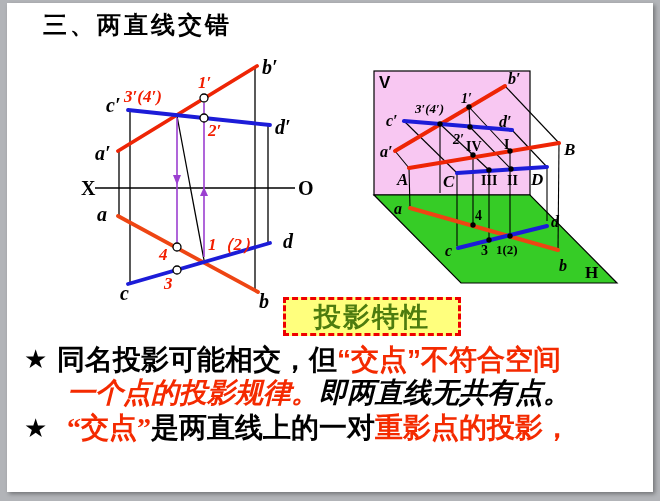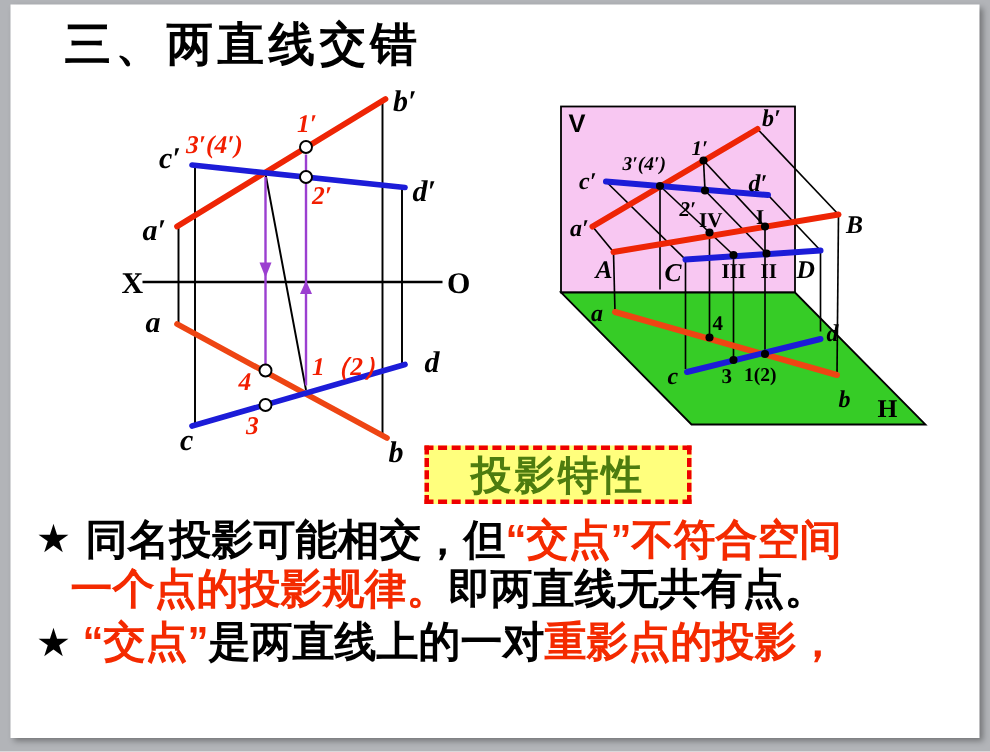--- a/index.html
+++ b/index.html
@@ -9,21 +9,21 @@
     font-family:"Liberation Sans",sans-serif;
     position:relative;
   }
   .page{
     position:absolute;left:7px;top:3px;width:646px;height:489px;
     background:#ffffff;
     box-shadow:2px 2px 4px rgba(0,0,0,.35);
   }
   .page-title{
     position:absolute;left:36px;top:6px;
-    font-size:31px;font-weight:bold;color:#000;
+    font-size:24px;font-weight:bold;color:#000;
     letter-spacing:3px;white-space:nowrap;
   }
   svg{position:absolute;}
   #svg2d{left:55px;top:50px;}
   #svg3d{left:353px;top:62px;}
   
   .lbl{font-family:"Liberation Serif",serif;font-weight:bold;font-style:italic;font-size:20px;fill:#000;}
   .lbl-up{font-family:"Liberation Serif",serif;font-weight:bold;font-style:normal;font-size:20px;fill:#000;}
   .lbl-red{font-family:"Liberation Serif",serif;font-weight:bold;font-style:italic;font-size:17px;fill:#f21e00;}
   .s17{font-size:17px;} .s16{font-size:16px;} .s14{font-size:14px;} .s13{font-size:13px;}
@@ -36,22 +36,22 @@
   }
   .proj-box span{
     font-size:27px;font-weight:bold;color:#4d7c0f;letter-spacing:2px;white-space:nowrap;
   }
   
   .star{position:absolute;font-size:26px;color:#000;left:17px;}
   .star1{top:341px;} .star2{top:410px;}
   .tline{position:absolute;font-size:28px;font-weight:bold;white-space:nowrap;color:#000;letter-spacing:0px;}
   .t-red{color:#f42a00;}
   .l1{left:50px;top:338px;}
-  .l2{left:40px;top:371px;}
-  .l3{left:48px;top:406px;}
+  .l2{left:60px;top:371px;font-style:italic;}
+  .l3{left:60px;top:406px;font-family:Liberation Serif, serif;}
   .l4{left:44px;top:439px;}
 </style>
 </head>
 <body>
 
 <div class="page">
 
   <div class="page-title">三、两直线交错</div>
 
   <svg id="svg2d" width="270" height="270" viewBox="55 50 270 270">

